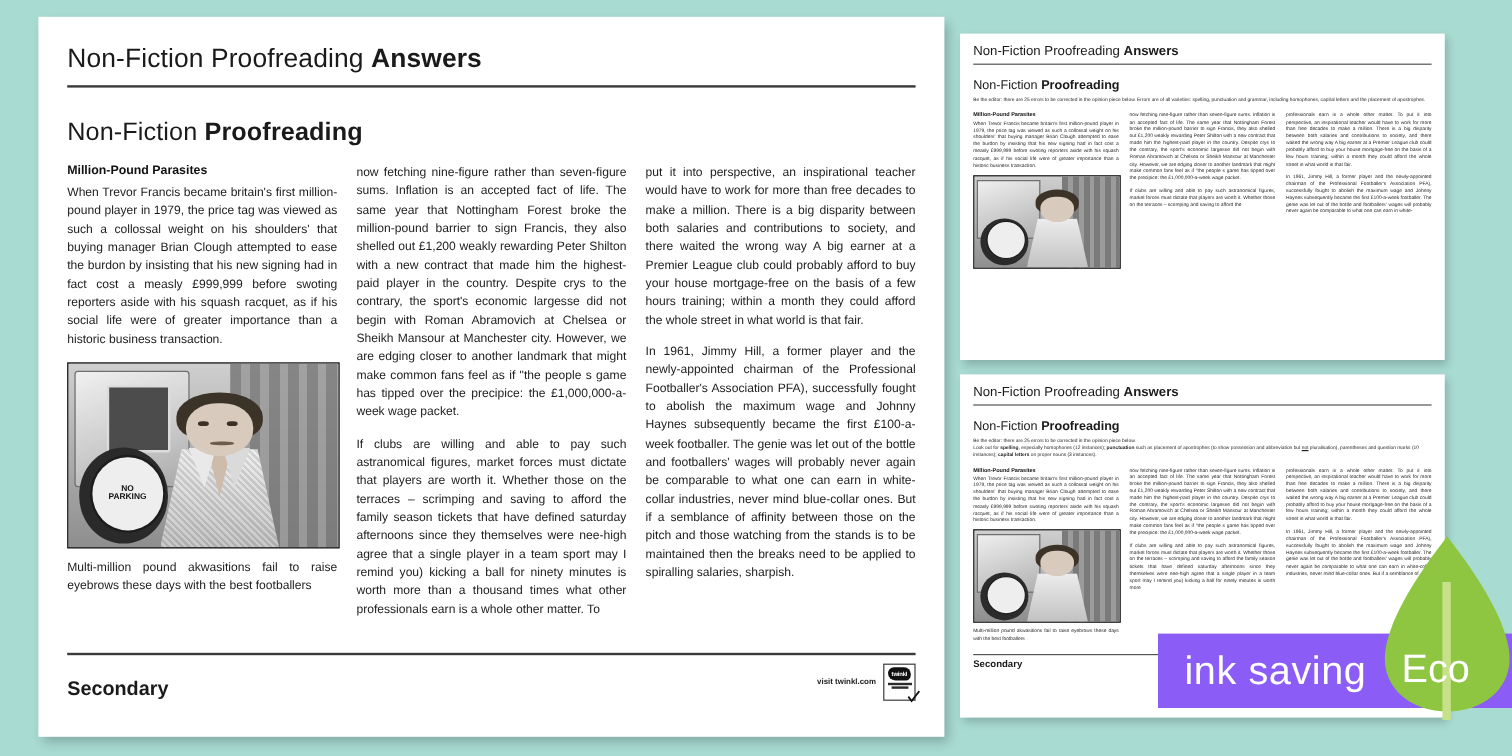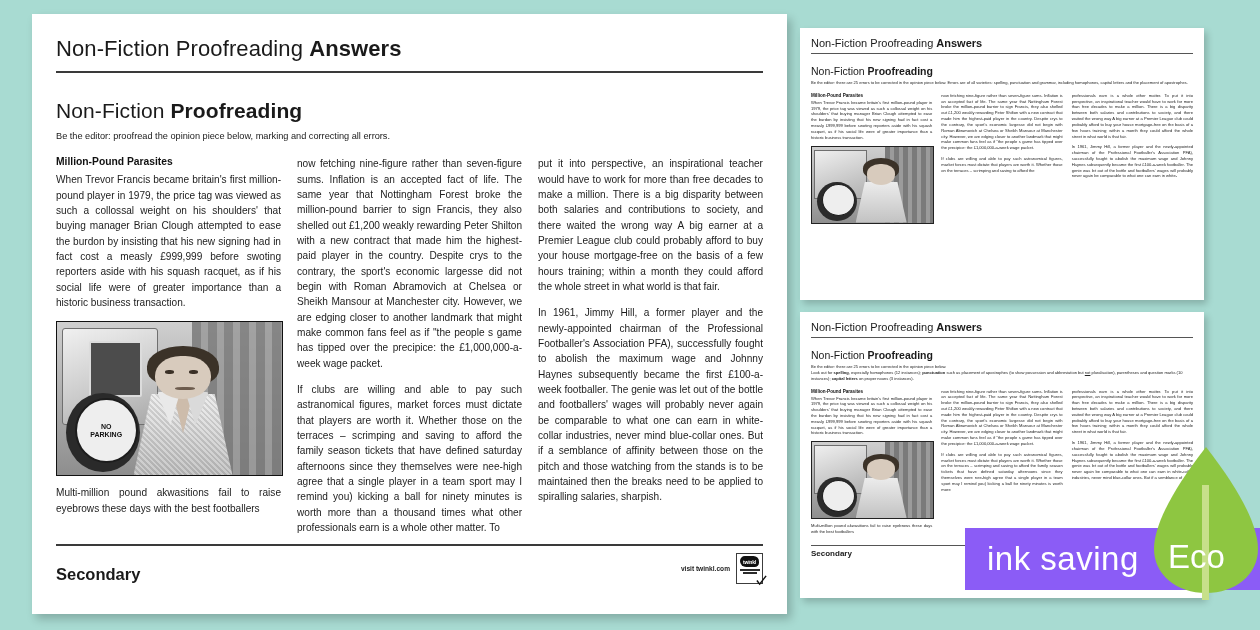--- a/index.html
+++ b/index.html
@@ -166,21 +166,20 @@
 <body>
 
 <div class="stage">
 
   <div class="main-page">
     <div class="page-inner">
 
       <div class="doc-header"><span>Non-Fiction Proofreading </span><b>Answers</b></div>
 
       <div class="doc-title"><span>Non-Fiction </span><b>Proofreading</b></div>
-      <div class="doc-sub">Be the editor: proofread the opinion piece below, marking and correcting all errors.</div>
 
       <div class="cols">
 
         <div class="col">
           <div class="col-head">Million-Pound Parasites</div>
           <p>When Trevor Francis became britain's first million-pound player in 1979, the price tag was viewed as such a collossal weight on his shoulders' that buying manager Brian Clough attempted to ease the burdon by insisting that his new signing had in fact cost a measly £999,999 before swoting reporters aside with his squash racquet, as if his social life were of greater importance than a historic business transaction.</p>
 
           <div class="photo">
             <div class="bg"></div>
             <div class="bldg"></div>

